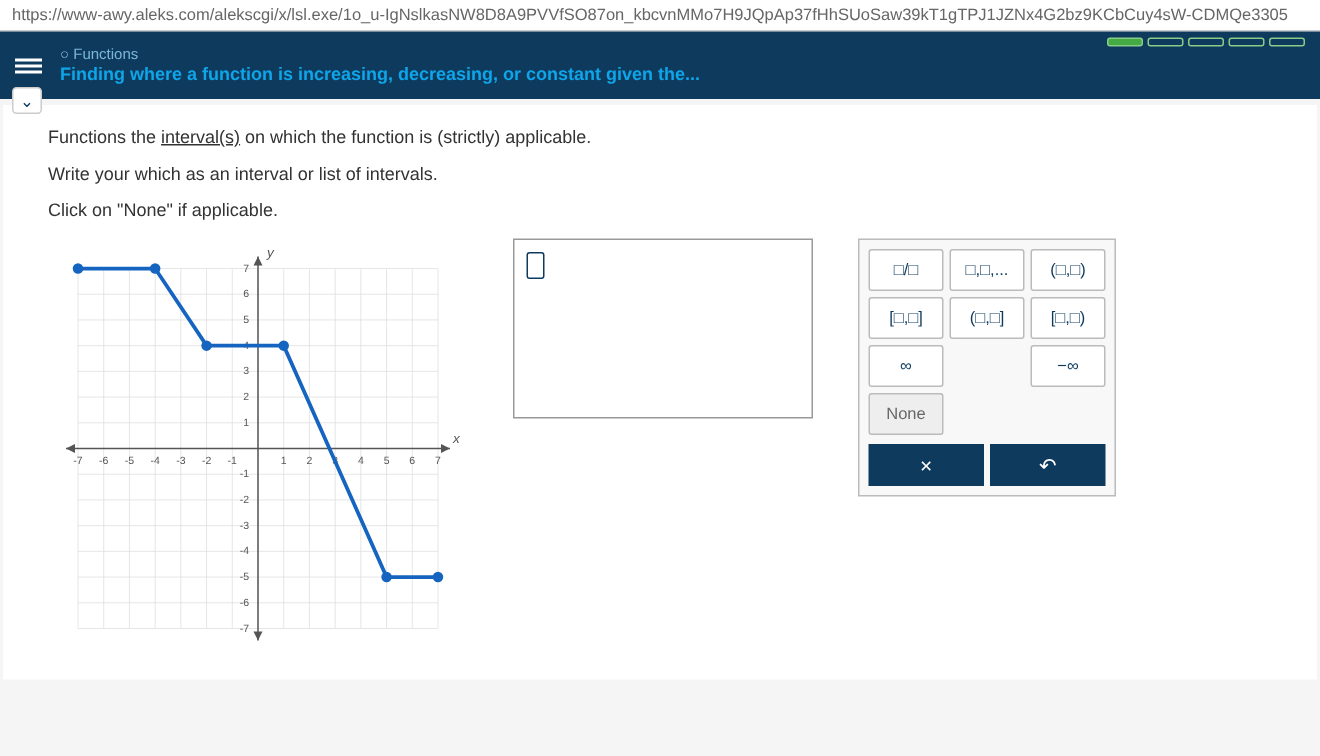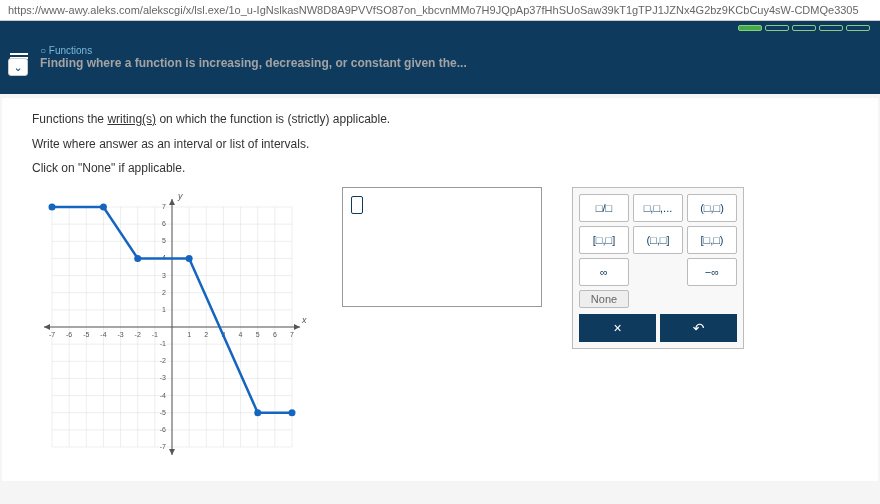--- a/index.html
+++ b/index.html
@@ -1,26 +1,26 @@
 <!DOCTYPE html>
 <html><head>
   <meta charset="utf-8">
   <style>
     * { margin: 0; padding: 0; box-sizing: border-box; }
     body { font-family: Arial, sans-serif; background: #f5f5f5; width: 880px; height: 504px; overflow: hidden; }
     
     .url-bar { background: #fff; padding: 4px 8px; font-size: 11px; color: #666; border-bottom: 1px solid #ccc; white-space: nowrap; overflow: hidden; }
     
-    .header { background: #0e3a5e; color: #fff; display: flex; align-items: center; padding: 24px 10px; position: relative; justify-content: center; }
+    .header { background: #0e3a5e; color: #fff; display: flex; align-items: center; padding: 10px 10px; position: relative; justify-content: center; }
     .hamburger { width: 18px; height: 14px; margin-right: 12px; cursor: pointer; }
     .hamburger span { display: block; height: 2px; background: #fff; margin: 2px 0; }
     .header-text { flex: 1; }
     .category { font-size: 10px; color: #7ab8d8; }
     .category::before { content: "○ "; }
-    .title { font-size: 12px; font-weight: bold; color: #a3a3a3; }
+    .title { font-size: 12px; font-weight: bold; color: #0ea5e9; }
     .progress { display: flex; gap: 3px; position: absolute; right: 10px; top: 4px; }
     .progress-seg { width: 24px; height: 6px; border: 1px solid #8c8; border-radius: 2px; }
     .progress-seg.filled { background: #4a4; }
     
     .chevron-badge { position: absolute; left: 8px; top: 58px; width: 20px; height: 18px; background: #fff; border: 1px solid #ccc; border-radius: 3px; display: flex; align-items: center; justify-content: center; font-size: 11px; color: #0e3a5e; z-index: 2; cursor: pointer; }
     
     .content { background: #fff; margin: 4px 2px; padding: 14px 30px; font-size: 12px; color: #333; position: relative; }
     .prompt { margin-bottom: 10px; }
     .prompt .u { text-decoration: underline; }
     .instructions { margin-bottom: 8px; line-height: 1.4; }
@@ -30,21 +30,21 @@
     
     .graph-wrap { width: 280px; height: 280px; position: relative; }
     .graph-svg { width: 100%; height: 100%; }
     
     .answer-box { width: 200px; height: 120px; border: 1px solid #999; background: #fff; padding: 6px; position: relative; }
     .answer-box::before { content: ""; position: absolute; left: 8px; top: 8px; width: 10px; height: 16px; border: 1px solid #0e3a5e; border-radius: 2px; }
     
     .palette { width: 172px; border: 1px solid #bbb; background: #f8f8f8; padding: 6px; }
     .palette-grid { display: grid; grid-template-columns: repeat(3, 1fr); gap: 4px; margin-bottom: 6px; }
     .pal-btn { background: #fff; border: 1px solid #bbb; height: 28px; display: flex; align-items: center; justify-content: center; font-size: 11px; color: #0e3a5e; cursor: pointer; border-radius: 2px; }
-    .none-btn { background: #eee; border: 1px solid #bbb; height: 18px; display: flex; align-items: center; justify-content: center; font-size: 11px; color: #666; cursor: pointer; grid-column: 1; border-radius: 2px; }
+    .none-btn { background: #eee; border: 1px solid #bbb; height: 28px; display: flex; align-items: center; justify-content: center; font-size: 11px; color: #666; cursor: pointer; grid-column: 1; border-radius: 2px; }
     .action-row { display: flex; gap: 4px; margin-top: 6px; }
     .action-btn { flex: 1; background: #0e3a5e; color: #fff; border: none; height: 28px; display: flex; align-items: center; justify-content: center; font-size: 14px; cursor: pointer; }
   </style>
 </head>
 <body>
 
 <div class="url-bar">https://www-awy.aleks.com/alekscgi/x/lsl.exe/1o_u-IgNslkasNW8D8A9PVVfSO87on_kbcvnMMo7H9JQpAp37fHhSUoSaw39kT1gTPJ1JZNx4G2bz9KCbCuy4sW-CDMQe3305</div>
 
 <div class="header">
   <div class="hamburger">
@@ -62,24 +62,24 @@
       <div class="progress-seg"></div>
       <div class="progress-seg"></div>
       <div class="progress-seg"></div>
   </div>
 </div>
 
 <div class="chevron-badge">⌄</div>
 
 <div class="content">
   <div class="prompt">
-    <span>Functions the </span><span class="u">writing(s)</span><span> on which the function is (strictly) applicable.</span>
+    <span>Functions the </span><span class="u">interval(s)</span><span> on which the function is (strictly) applicable.</span>
   </div>
   <div class="instructions">
-    <div>Write where answer as an interval or list of intervals.</div>
+    <div>Write your which as an interval or list of intervals.</div>
   </div>
   <div class="click-note">Click on "None" if applicable.</div>
 
   <div class="work-area">
     <div class="graph-wrap">
       <svg class="graph-svg" viewBox="0 0 280 280" id="graph-svg">
           <line x1="20" y1="260" x2="20" y2="20" stroke="#ddd" stroke-width="0.5"></line>
           <line x1="37.14285714285714" y1="260" x2="37.14285714285714" y2="20" stroke="#ddd" stroke-width="0.5"></line>
           <line x1="54.285714285714285" y1="260" x2="54.285714285714285" y2="20" stroke="#ddd" stroke-width="0.5"></line>
           <line x1="71.42857142857142" y1="260" x2="71.42857142857142" y2="20" stroke="#ddd" stroke-width="0.5"></line>

